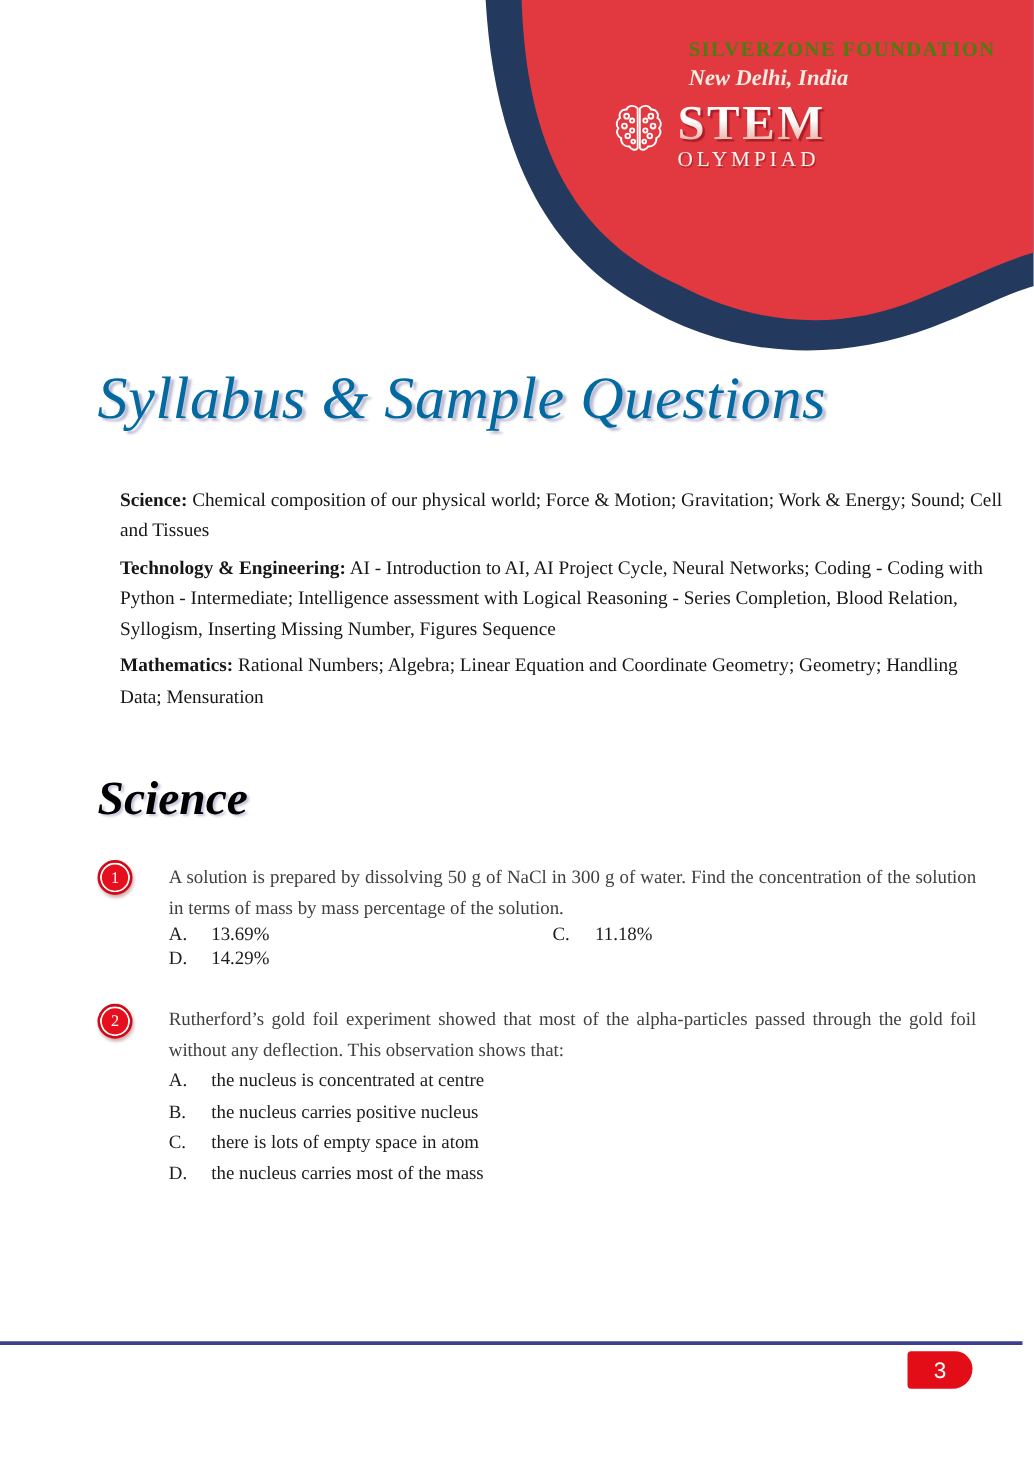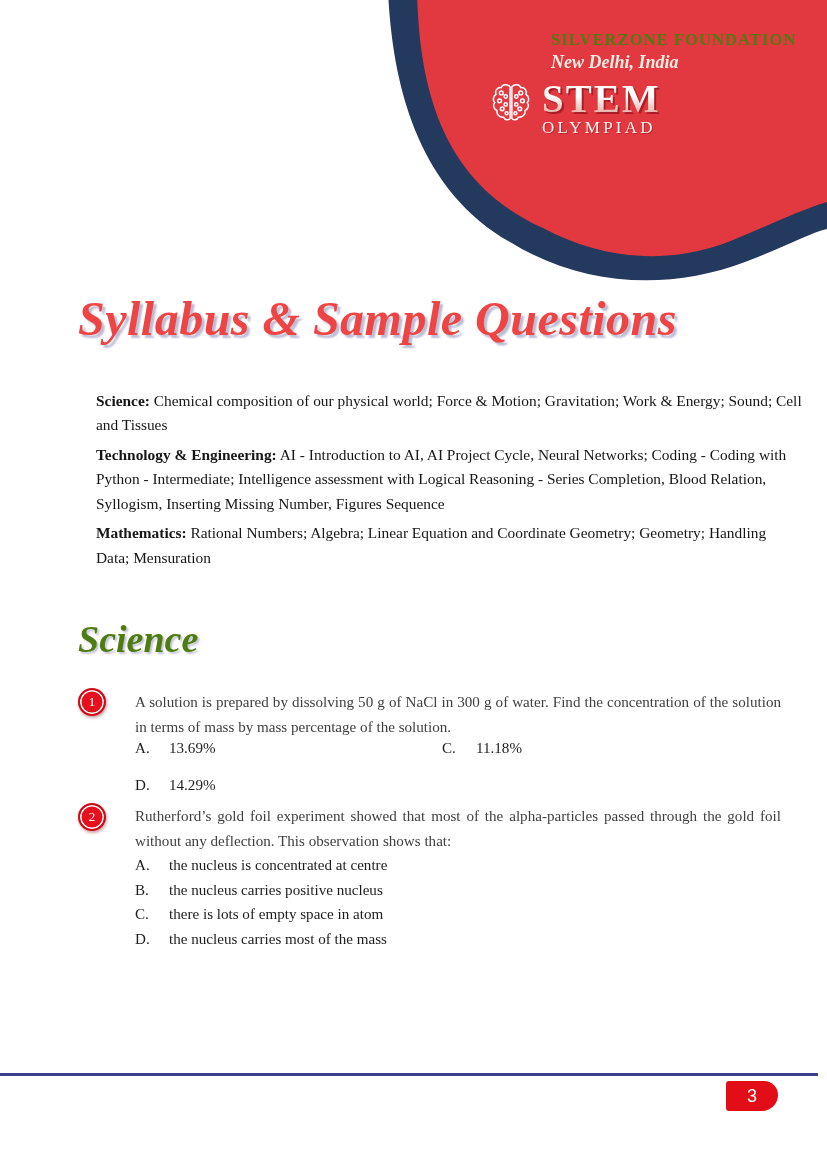--- a/index.html
+++ b/index.html
@@ -37,28 +37,28 @@
   }
   .logo-subtitle {
     font-size:17px; font-weight:400; letter-spacing:3.2px;
     color:#fcf4ef; line-height:18px; margin-top:1px;
     text-shadow:1px 1px 0 rgba(125,8,16,0.4);
   }
 
   
   .page-title {
     position:absolute; left:78px; top:291px;
-    font-size:48px; font-style:italic; font-weight:700;
-    color:#ef4444; letter-spacing:0.5px; white-space:nowrap;
+    font-size:48px; font-style:italic; font-weight:400;
+    color:#0369a1; letter-spacing:0.5px; white-space:nowrap;
     text-shadow:3px 3px 2px #bcbcd4;
   }
   .section-title {
     position:absolute; left:78px; top:617px;
     font-size:38px; font-style:italic; font-weight:600;
-    color:#4d7c0f; text-shadow:2px 2px 2px #c3c3da;
+    color:#000000; text-shadow:2px 2px 2px #c3c3da;
   }
 
   
   .syllabus { position:absolute; left:96px; top:389px; width:706px;
     font-size:15.4px; line-height:24.3px; color:#161616; }
   .syllabus p { margin:0 0 5.5px 0; }
   .syl-label { font-weight:700; }
 
   
   .q-badge {
@@ -73,21 +73,21 @@
 
   .q-text {
     position:absolute; left:135px; width:646px;
     font-size:15.1px; line-height:24.6px; text-align:justify; color:#404040;
   }
   #q1-text { top:690px; }
   #q2-text { top:804px; }
 
   .opt-grid {
     position:absolute; left:135px; top:740px; width:560px;
-    display:grid; grid-template-columns:307px auto; row-gap:20px;
+    display:grid; grid-template-columns:307px auto; row-gap:2px;
     font-size:15.1px; line-height:17px;
   }
   .opt-letter { display:inline-block; width:34px; }
 
   .opt-list { position:absolute; left:135px; top:853px; font-size:15.1px; }
   .opt-list .opt-row { line-height:24.5px; }
 
   
   .footer-line { position:absolute; left:0; top:1073px; width:818px; height:2.5px; background:#3c3e90; }
   .page-box {

